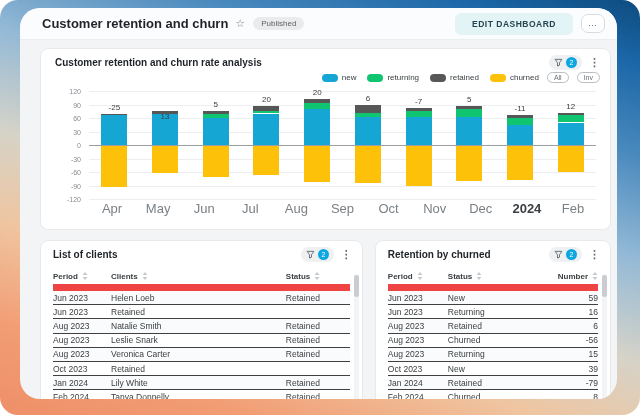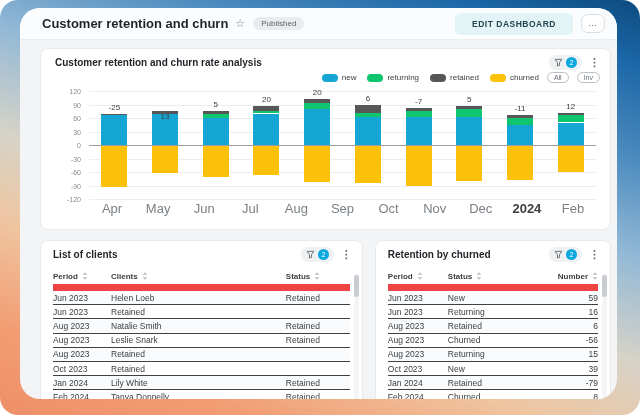--- a/index.html
+++ b/index.html
@@ -279,20 +279,21 @@
                   <div class="tcell">Natalie Smith</div>
                   <div class="tcell">Retained</div>
                 </div>
                 <div class="trow grid-left">
                   <div class="tcell">Aug 2023</div>
                   <div class="tcell">Leslie Snark</div>
                   <div class="tcell">Retained</div>
                 </div>
                 <div class="trow grid-left">
                   <div class="tcell">Aug 2023</div>
+                  <div class="tcell">Veronica Carter</div>
                   <div class="tcell">Retained</div>
                 </div>
                 <div class="trow grid-left">
                   <div class="tcell">Oct 2023</div>
                   <div class="tcell">Retained</div>
                 </div>
                 <div class="trow grid-left">
                   <div class="tcell">Jan 2024</div>
                   <div class="tcell">Lily White</div>
                   <div class="tcell">Retained</div>

